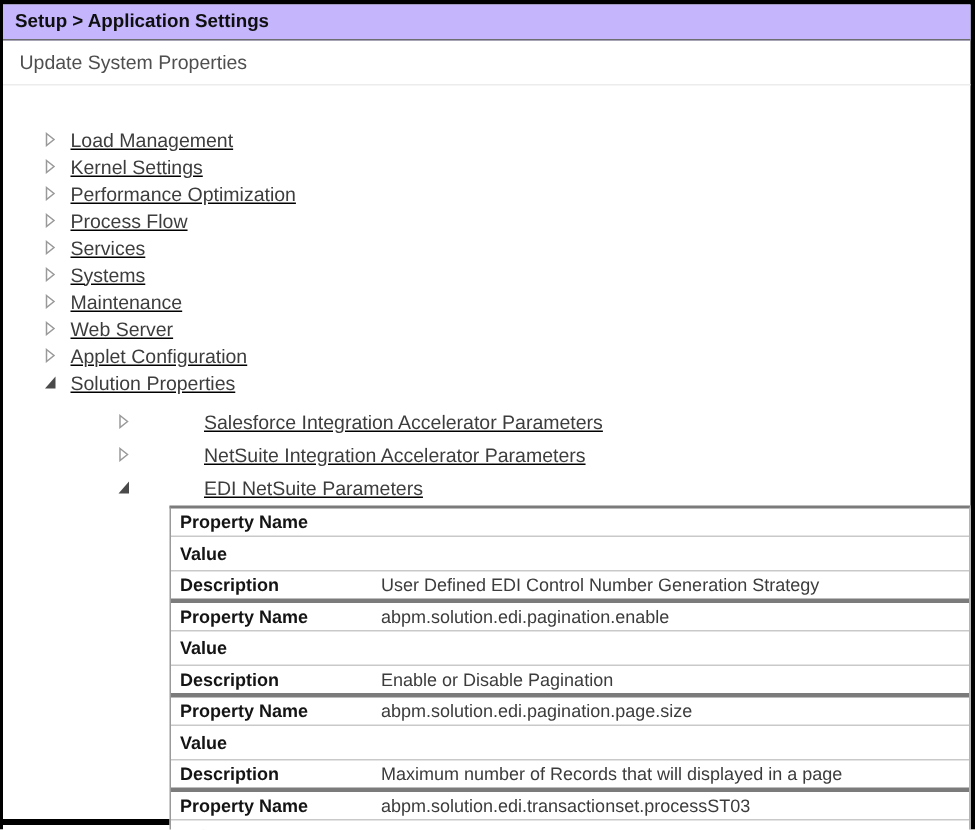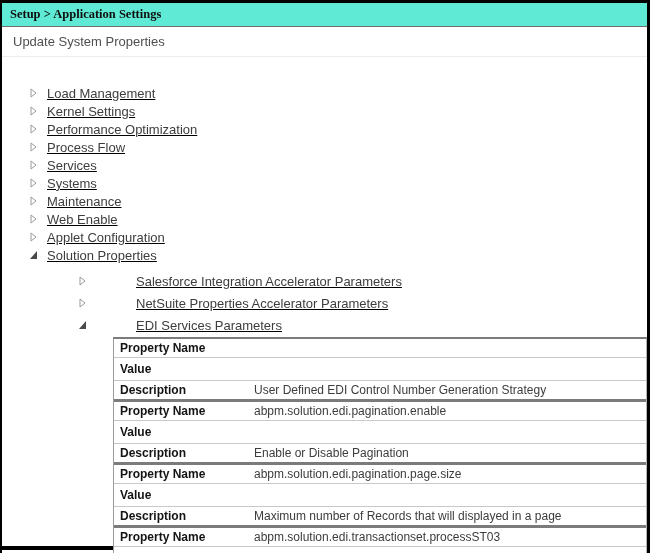--- a/index.html
+++ b/index.html
@@ -10,23 +10,23 @@
   }
   
   .frame-top{position:absolute;left:0;top:0;width:650px;height:3px;background:#000;}
   .frame-left{position:absolute;left:0;top:0;width:2px;height:553px;background:#000;}
   .frame-right{position:absolute;right:0;top:0;width:3px;height:553px;background:#000;}
   .frame-bottom{position:absolute;left:0;top:546px;width:114px;height:4px;background:#000;}
 
   
   .titlebar{
     position:absolute;left:2px;top:3px;right:3px;height:23px;
-    background:#5eead4;border-bottom:1px solid #6e6e6e;
+    background:#c4b5fd;border-bottom:1px solid #6e6e6e;
     line-height:23px;padding-left:8px;
-    font-size:12.5px;font-weight:bold;color:#0f0f0f;font-family:Liberation Serif, serif;
+    font-size:12.5px;font-weight:bold;color:#0f0f0f;
   }
 
   
   .page-heading{
     position:absolute;left:2px;top:27px;right:3px;height:29px;
     line-height:29px;padding-left:11px;
     font-size:13px;color:#4f4f4f;
     border-bottom:1px solid #ececec;
   }
 
@@ -138,21 +138,21 @@
         </svg>
       </span>
     <span class="tlabel">Maintenance</span>
   </div>
   <div class="trow">
     <span class="tw">
         <svg width="9" height="10">
           <path d="M2 1 L7 5 L2 9 Z" fill="none" stroke="#9a9a9a" stroke-width="1"></path>
         </svg>
       </span>
-    <span class="tlabel">Web Enable</span>
+    <span class="tlabel">Web Server</span>
   </div>
   <div class="trow">
     <span class="tw">
         <svg width="9" height="10">
           <path d="M2 1 L7 5 L2 9 Z" fill="none" stroke="#9a9a9a" stroke-width="1"></path>
         </svg>
       </span>
     <span class="tlabel">Applet Configuration</span>
   </div>
   <div class="trow">
@@ -173,29 +173,29 @@
         </svg>
       </span>
     <span class="tlabel">Salesforce Integration Accelerator Parameters</span>
   </div>
   <div class="trow">
     <span class="tw">
         <svg width="9" height="10">
           <path d="M2 1 L7 5 L2 9 Z" fill="none" stroke="#9a9a9a" stroke-width="1"></path>
         </svg>
       </span>
-    <span class="tlabel">NetSuite Properties Accelerator Parameters</span>
+    <span class="tlabel">NetSuite Integration Accelerator Parameters</span>
   </div>
   <div class="trow">
     <span class="tw">
         <svg width="9" height="10">
           <path d="M8 1 L8 9 L1 9 Z" fill="#4a4a4a"></path>
         </svg>
       </span>
-    <span class="tlabel">EDI Services Parameters</span>
+    <span class="tlabel">EDI NetSuite Parameters</span>
   </div>
 </div>
 
 <div class="props-table">
 
   <div class="prop-block">
     <div class="prow prow-name">
       <div class="plabel">Property Name</div>
     </div>
     <div class="prow prow-value">

